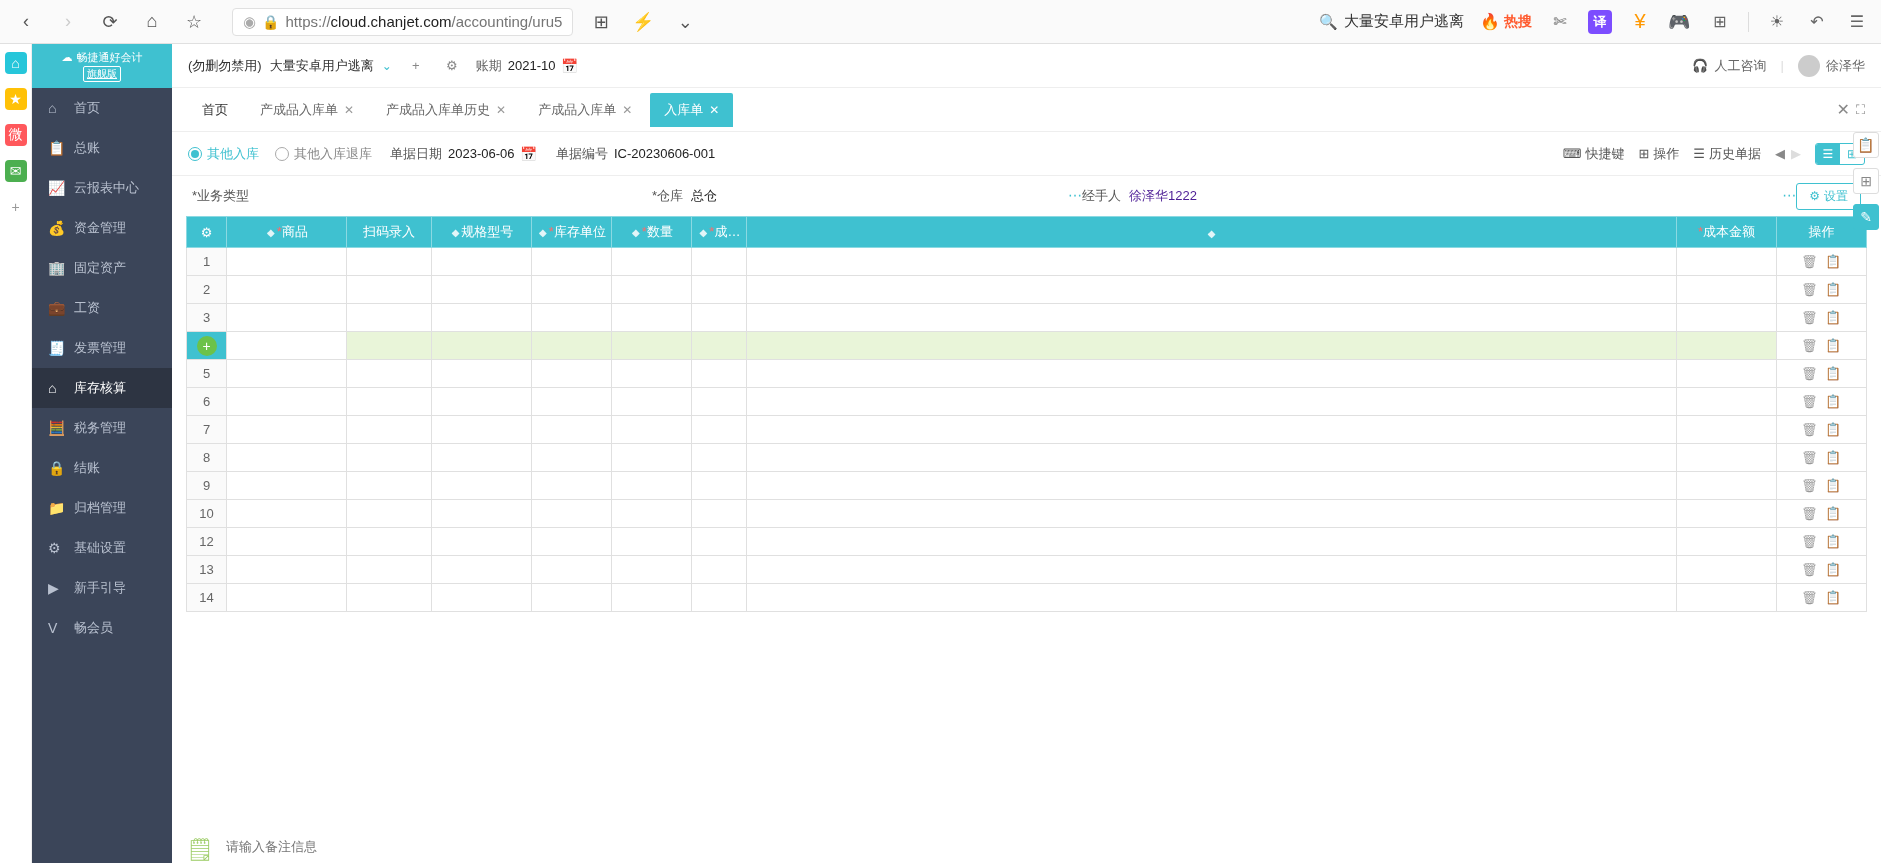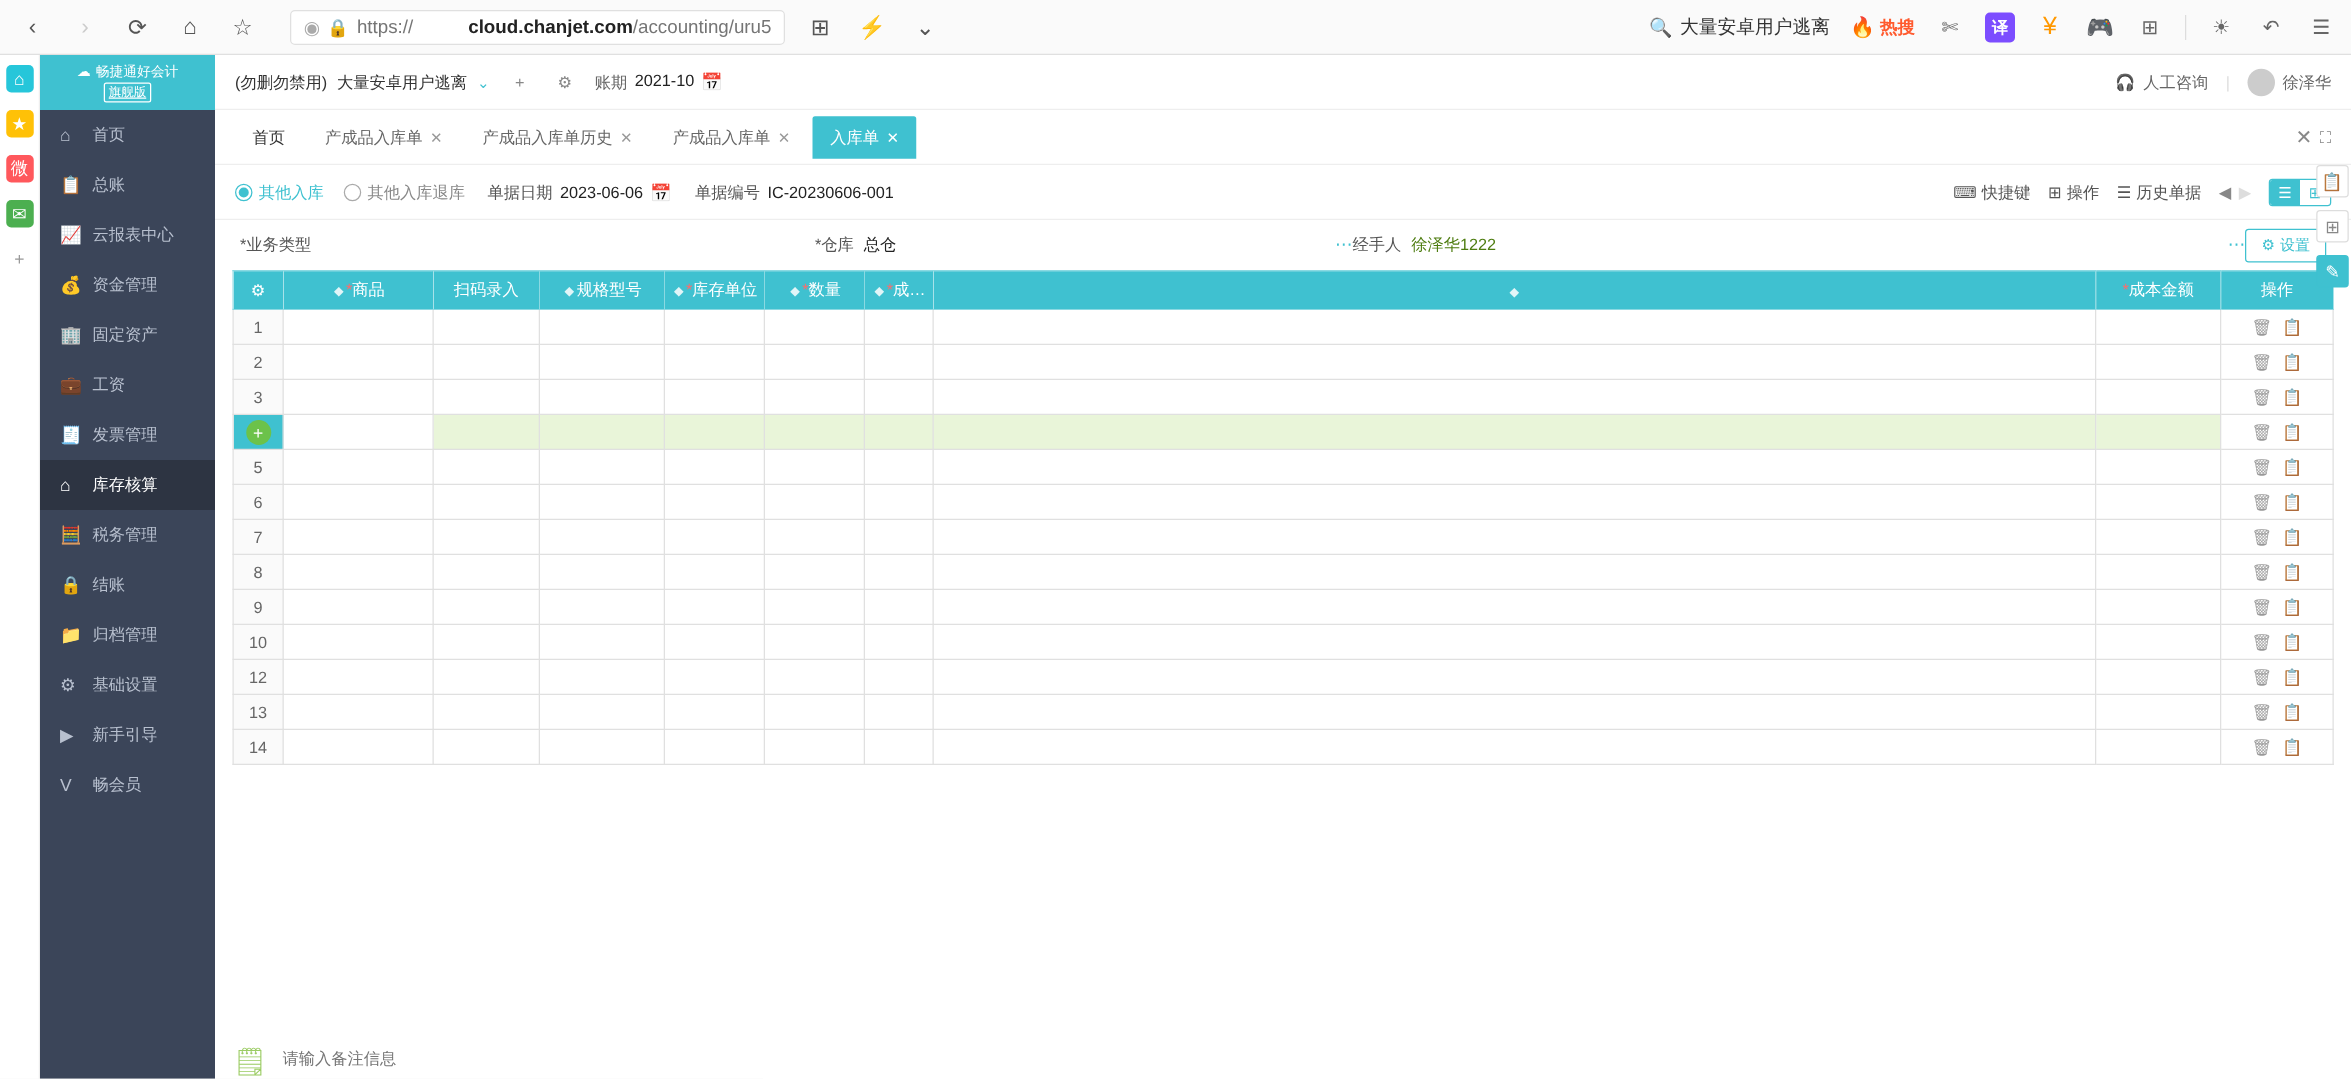--- a/index.html
+++ b/index.html
@@ -2,21 +2,21 @@
 <html><head>
 <meta charset="utf-8">
 <style>
 * { margin:0; padding:0; box-sizing:border-box; font-family:"Microsoft YaHei",Arial,sans-serif; }
 body { background:#f5f5f5; overflow:hidden; }
 .browser-bar { height:44px; background:#fafafa; border-bottom:1px solid #e0e0e0; display:flex; align-items:center; padding:0 12px; gap:14px; }
 .browser-bar .nav-btn { width:28px; height:28px; display:flex; align-items:center; justify-content:center; color:#555; cursor:pointer; font-size:18px; }
 .url-box { flex:0 0 auto; display:flex; align-items:center; gap:6px; background:#fff; border:1px solid #e0e0e0; border-radius:4px; padding:4px 10px; font-size:15px; margin-left:10px; }
 .url-box .lock { color:#2fb96b; font-size:14px; }
 .url-text { color:#757575; }
-.url-text .dom { color:#222; font-weight:700;margin-left:44px; }
+.url-text .dom { color:#222; font-weight:400; }
 .bar-right { margin-left:auto; display:flex; align-items:center; gap:16px; }
 .search-news { display:flex; align-items:center; gap:6px; font-size:15px; color:#333; }
 .hot-search { display:flex; align-items:center; gap:4px; font-size:14px; color:#ff5a2e; font-weight:bold; }
 .hot-search .flame { font-size:16px; }
 .toolbar-icon { width:24px; height:24px; display:flex; align-items:center; justify-content:center; font-size:16px; color:#666; cursor:pointer; }
 .toolbar-icon.purple { background:#7c4dff; color:#fff; border-radius:4px; font-size:13px; font-weight:bold; }
 .toolbar-icon.orange { color:#ff9800; font-size:20px; }
 .toolbar-icon.game { color:#ff7043; font-size:18px; }
 .layout { display:flex; height:calc(100vh - 44px); }
 .left-strip { width:32px; background:#fff; border-right:1px solid #eee; display:flex; flex-direction:column; align-items:center; padding-top:8px; gap:14px; }
@@ -27,21 +27,21 @@
 .sidebar-logo .top{display:flex;align-items:center;gap:4px;}
 .sidebar-logo .badge{border:1px solid #fff;border-radius:2px;padding:0 3px;font-size:10px;text-decoration:underline;}
 .side-item { height:40px; display:flex; align-items:center; padding-left:16px; gap:10px; font-size:13px; cursor:pointer; }
 .side-item.active { background:#2d3442; color:#fff; }
 .side-icon { font-size:14px; width:16px; }
 .main { flex:1; display:flex; flex-direction:column; background:#fff; position:relative; }
 .topbar { height:44px; display:flex; align-items:center; padding:0 16px; gap:12px; border-bottom:1px solid #eee; font-size:13px; color:#666; }
 .topbar .org { color:#333; display:flex; align-items:center; gap:8px; }
 .topbar .caret { color:#3fc1d0; font-size:12px; cursor:pointer; }
 .topbar .tb-icon { width:24px; height:24px; display:flex; align-items:center; justify-content:center; color:#888; cursor:pointer; }
-.topbar .period { display:flex; gap:6px; }
+.topbar .period { display:flex; align-items:center; gap:6px; }
 .topbar .period .val { color:#222; }
 .topbar-right { margin-left:auto; display:flex; align-items:center; gap:14px; }
 .user-link { display:flex; align-items:center; gap:6px; cursor:pointer; font-size:13px; color:#666; }
 .avatar { width:22px; height:22px; border-radius:50%; background:#ccc; }
 .tabs-row { height:44px; display:flex; align-items:center; padding:0 16px; gap:4px; border-bottom:1px solid #eee; }
 .tab { padding:8px 14px; font-size:13px; color:#666; cursor:pointer; display:flex; align-items:center; gap:6px; border-radius:2px 2px 0 0; }
 .tab .close { font-size:12px; color:#999; cursor:pointer; }
 .tab.home { color:#333; }
 .tab.active { background:#3fc1d0; color:#fff; }
 .tab.active .close { color:#fff; }
@@ -316,21 +316,21 @@
       <div class="ff col1">
         <span><span class="req">*</span><span>业务类型</span></span>
       </div>
       <div class="ff col2">
         <span><span class="req">*</span><span>仓库</span></span>
         <span style="color:#222;flex:1;">总仓</span>
         <span class="more">⋯</span>
       </div>
       <div class="ff col3">
         <span>经手人</span>
-        <span style="color:#4d7c0f;flex:1;">徐泽华1222</span>
+        <span style="color:#4c1d95;flex:1;">徐泽华1222</span>
         <span class="more">⋯</span>
       </div>
       <button class="setting-btn">
           <span>⚙</span>
           <span>设置</span>
         </button>
     </div>
 
     <div class="table-wrap">
       <table class="data-table">

